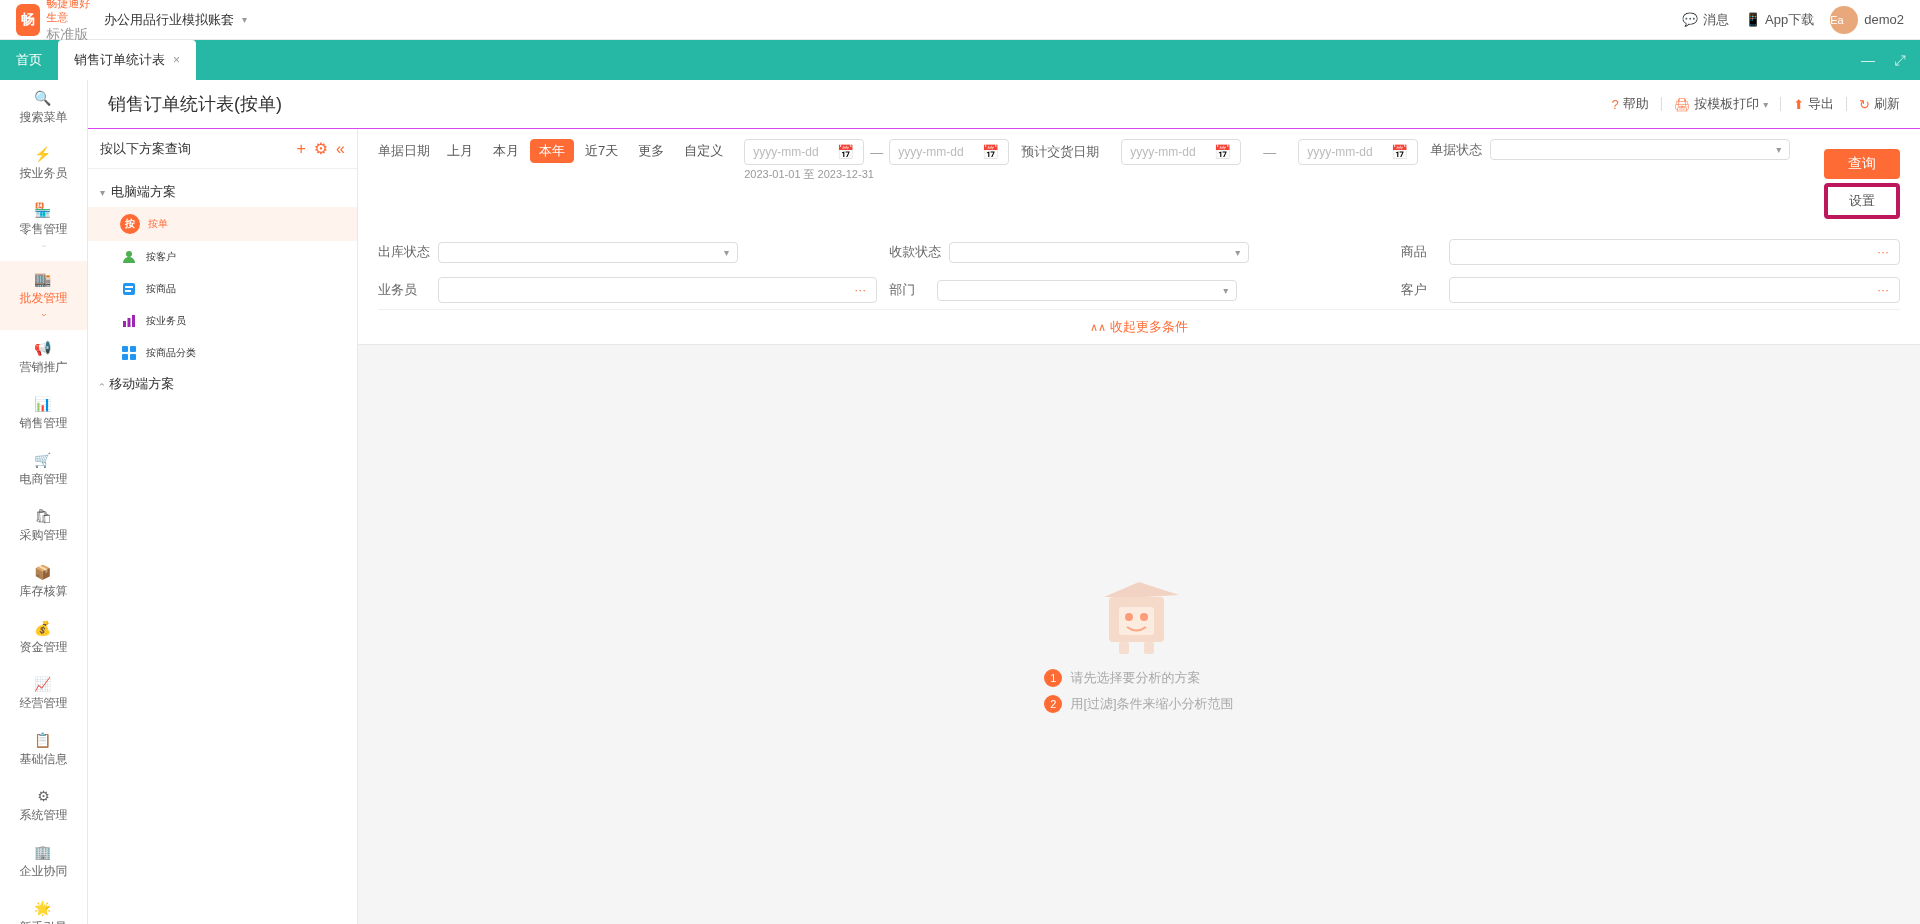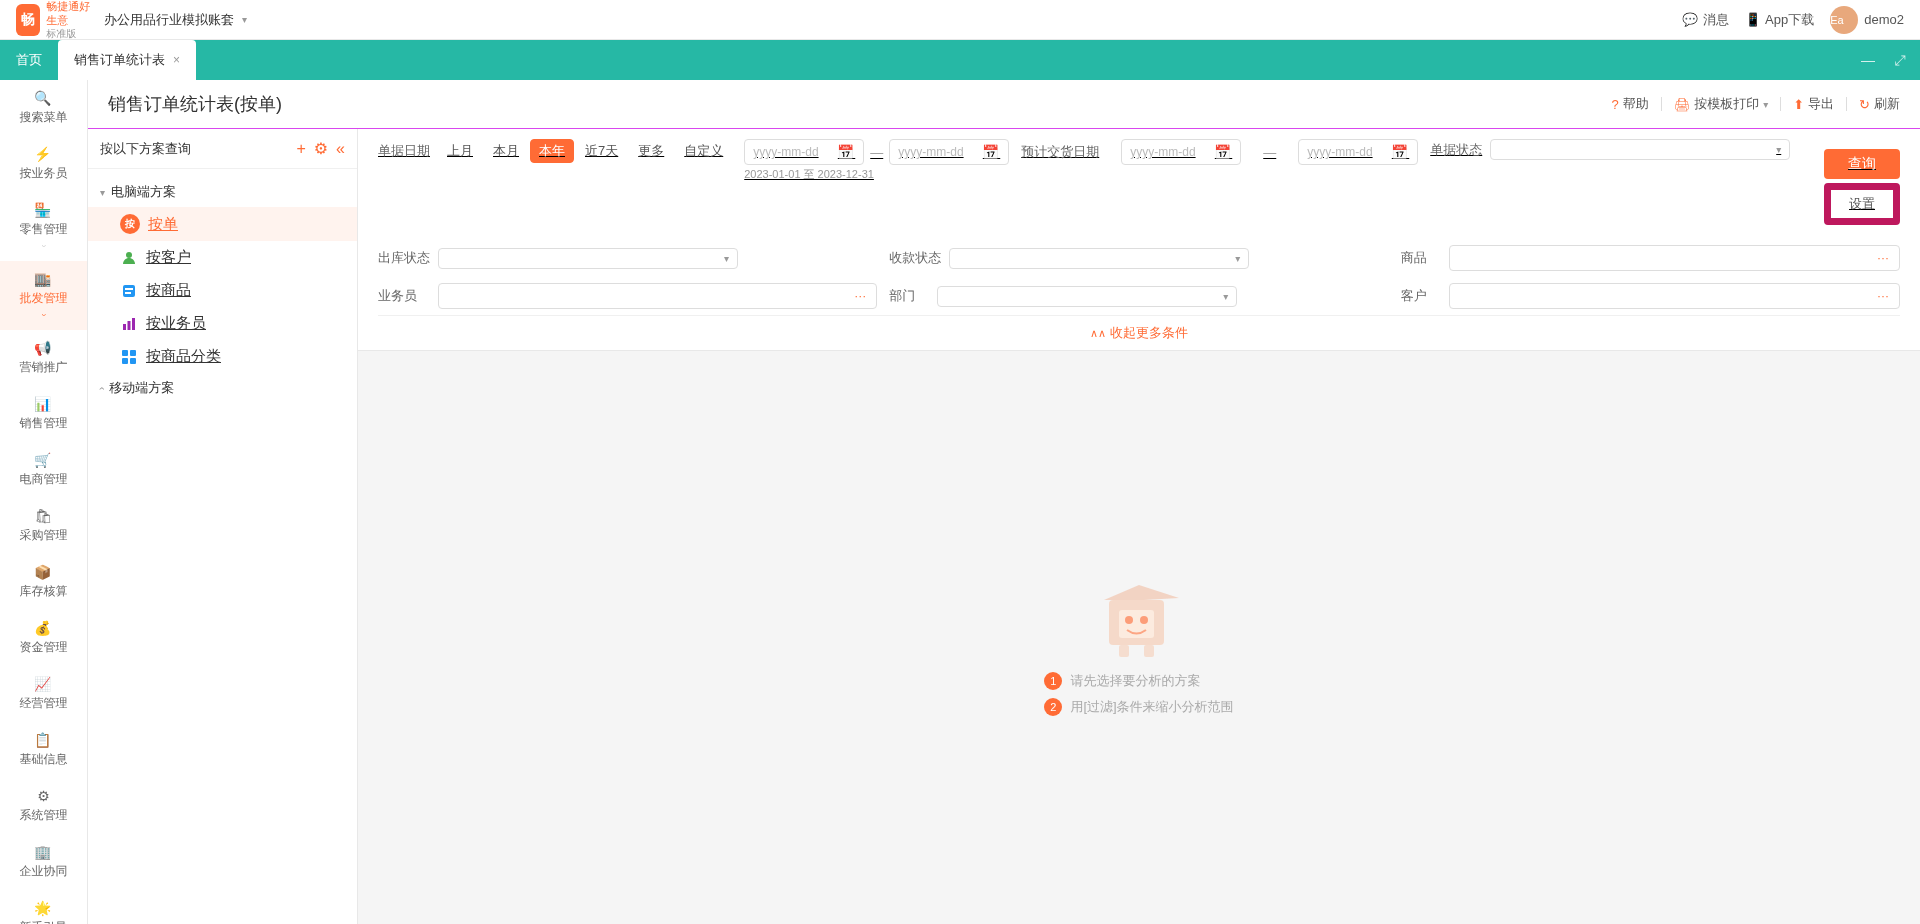--- a/index.html
+++ b/index.html
@@ -46,42 +46,42 @@
     .date-quick-btn { padding: 2px 8px; border-radius: 3px; cursor: pointer; font-size: 13px; color: #555; border: 1px solid transparent; }
     .date-quick-btn.active { background: #ff6b35; color: #fff; border-color: #ff6b35; border-radius: 4px; }
     .date-input { border: 1px solid #ddd; border-radius: 4px; padding: 4px 8px; font-size: 12px; color: #999; width: 120px; display: flex; align-items: center; justify-content: space-between; cursor: pointer; }
     .date-input .cal-icon { color: #ff6b35; font-size: 14px; }
     .date-sep { color: #999; }
     .filter-select { border: 1px solid #ddd; border-radius: 4px; padding: 4px 8px; font-size: 13px; color: #333; background: #fff; min-width: 120px; display: flex; align-items: center; justify-content: space-between; cursor: pointer; flex: 1; max-width: 300px; }
     .filter-select .arrow { color: #999; font-size: 10px; }
 
     
     .query-btn { background: #ff6b35; color: #fff; border: none; border-radius: 4px; padding: 6px 24px; font-size: 14px; cursor: pointer; }
-    .set-btn { background: #fff; color: #555; border: 7px solid #be185d; border-radius: 4px; padding: 5px 16px; font-size: 13px; cursor: pointer; }
+    .set-btn { background: #fff; color: #555; border: 4px solid #be185d; border-radius: 4px; padding: 5px 16px; font-size: 13px; cursor: pointer; }
     .btn-group { display: flex; flex-direction: column; gap: 4px; padding: 10px 0 10px 16px; flex-shrink: 0; }
 
     
     .collapse-bar { display: flex; justify-content: center; padding: 8px; background: #fff; border-top: 1px solid #f0f0f0; cursor: pointer; }
     .collapse-btn { display: flex; align-items: center; gap: 4px; color: #ff6b35; font-size: 13px; }
 
     
     .split-layout { display: flex; flex: 1; overflow: hidden; }
     .left-panel { width: 270px; background: #fff; border-right: 1px solid #e8e8e8; display: flex; flex-direction: column; flex-shrink: 0; }
     .left-panel-header { padding: 10px 12px; display: flex; align-items: center; justify-content: space-between; border-bottom: 1px solid #f0f0f0; }
     .left-panel-title { color: #333; font-size: 13px; }
     .left-panel-icons { display: flex; align-items: center; gap: 8px; }
     .lp-icon { color: #ff6b35; cursor: pointer; font-size: 16px; }
     .scheme-list { padding: 8px 0; overflow-y: auto; flex: 1; }
     .scheme-group { }
     .scheme-group-header { display: flex; align-items: center; padding: 6px 12px; cursor: pointer; gap: 6px; }
     .scheme-group-header .arrow { color: #999; font-size: 10px; }
     .scheme-group-header .label { color: #333; font-size: 13px; }
     .scheme-item { display: flex; align-items: center; padding: 7px 12px 7px 32px; cursor: pointer; gap: 8px; }
     .scheme-item.active { background: #fff3ee; }
-    .scheme-item .s-name { font-size: 15px; color: #333; text-decoration: underline; }
+    .scheme-item .s-name { font-size: 10px; color: #333; }
     .scheme-item.active .s-name { color: #ff6b35; }
 
     
     .right-content { flex: 1; display: flex; flex-direction: column; overflow: hidden; background: #f5f5f5; }
 
     
     .empty-state { flex: 1; display: flex; flex-direction: column; align-items: center; justify-content: center; gap: 12px; }
     .empty-icon { width: 100px; height: 100px; opacity: 0.7; }
     .empty-tips { display: flex; flex-direction: column; gap: 8px; }
     .empty-tip-item { display: flex; align-items: center; gap: 8px; color: #aaa; font-size: 13px; }
@@ -95,21 +95,21 @@
 <body>
 
 <div class="top-bar">
   <div class="top-bar-left">
     <div class="logo-area">
       <div class="logo-icon">
         <span>畅</span>
       </div>
       <div class="logo-text">
         <div style="font-size:11px;color:#ff6b35;font-weight:500;">畅捷通好生意</div>
-        <div style="font-size:10px;color:#999;">标准版</div>
+        <div style="font-size:14px;color:#999;">标准版</div>
       </div>
     </div>
     <div class="workspace-select">
       <span>办公用品行业模拟账套</span>
       <span class="chevron">▾</span>
     </div>
   </div>
   <div class="top-bar-right">
     <div class="icon-btn">
       <span>💬</span>
@@ -316,21 +316,21 @@
               <span class="label">移动端方案</span>
             </div>
           </div>
         </div>
       </div>
 
       <div class="right-content">
 
         <div style="background:#fff;padding:0 20px;flex-shrink:0;border-bottom:1px solid #e8e8e8;">
 
-          <div style="display:flex;align-items:flex-start;padding:10px 0 4px 0;gap:12px;text-decoration:underline;">
+          <div style="display:flex;align-items:flex-start;padding:10px 0 4px 0;gap:12px;">
             <div style="display:flex;align-items:center;gap:8px;flex-shrink:0;">
               <span style="color:#666;font-size:13px;">单据日期</span>
               <div style="display:flex;align-items:center;gap:2px;">
                 <span class="date-quick-btn">上月</span>
                 <span class="date-quick-btn">本月</span>
                 <span class="date-quick-btn active">本年</span>
                 <span class="date-quick-btn">近7天</span>
                 <span class="date-quick-btn">更多</span>
                 <span class="date-quick-btn">自定义</span>
               </div>

